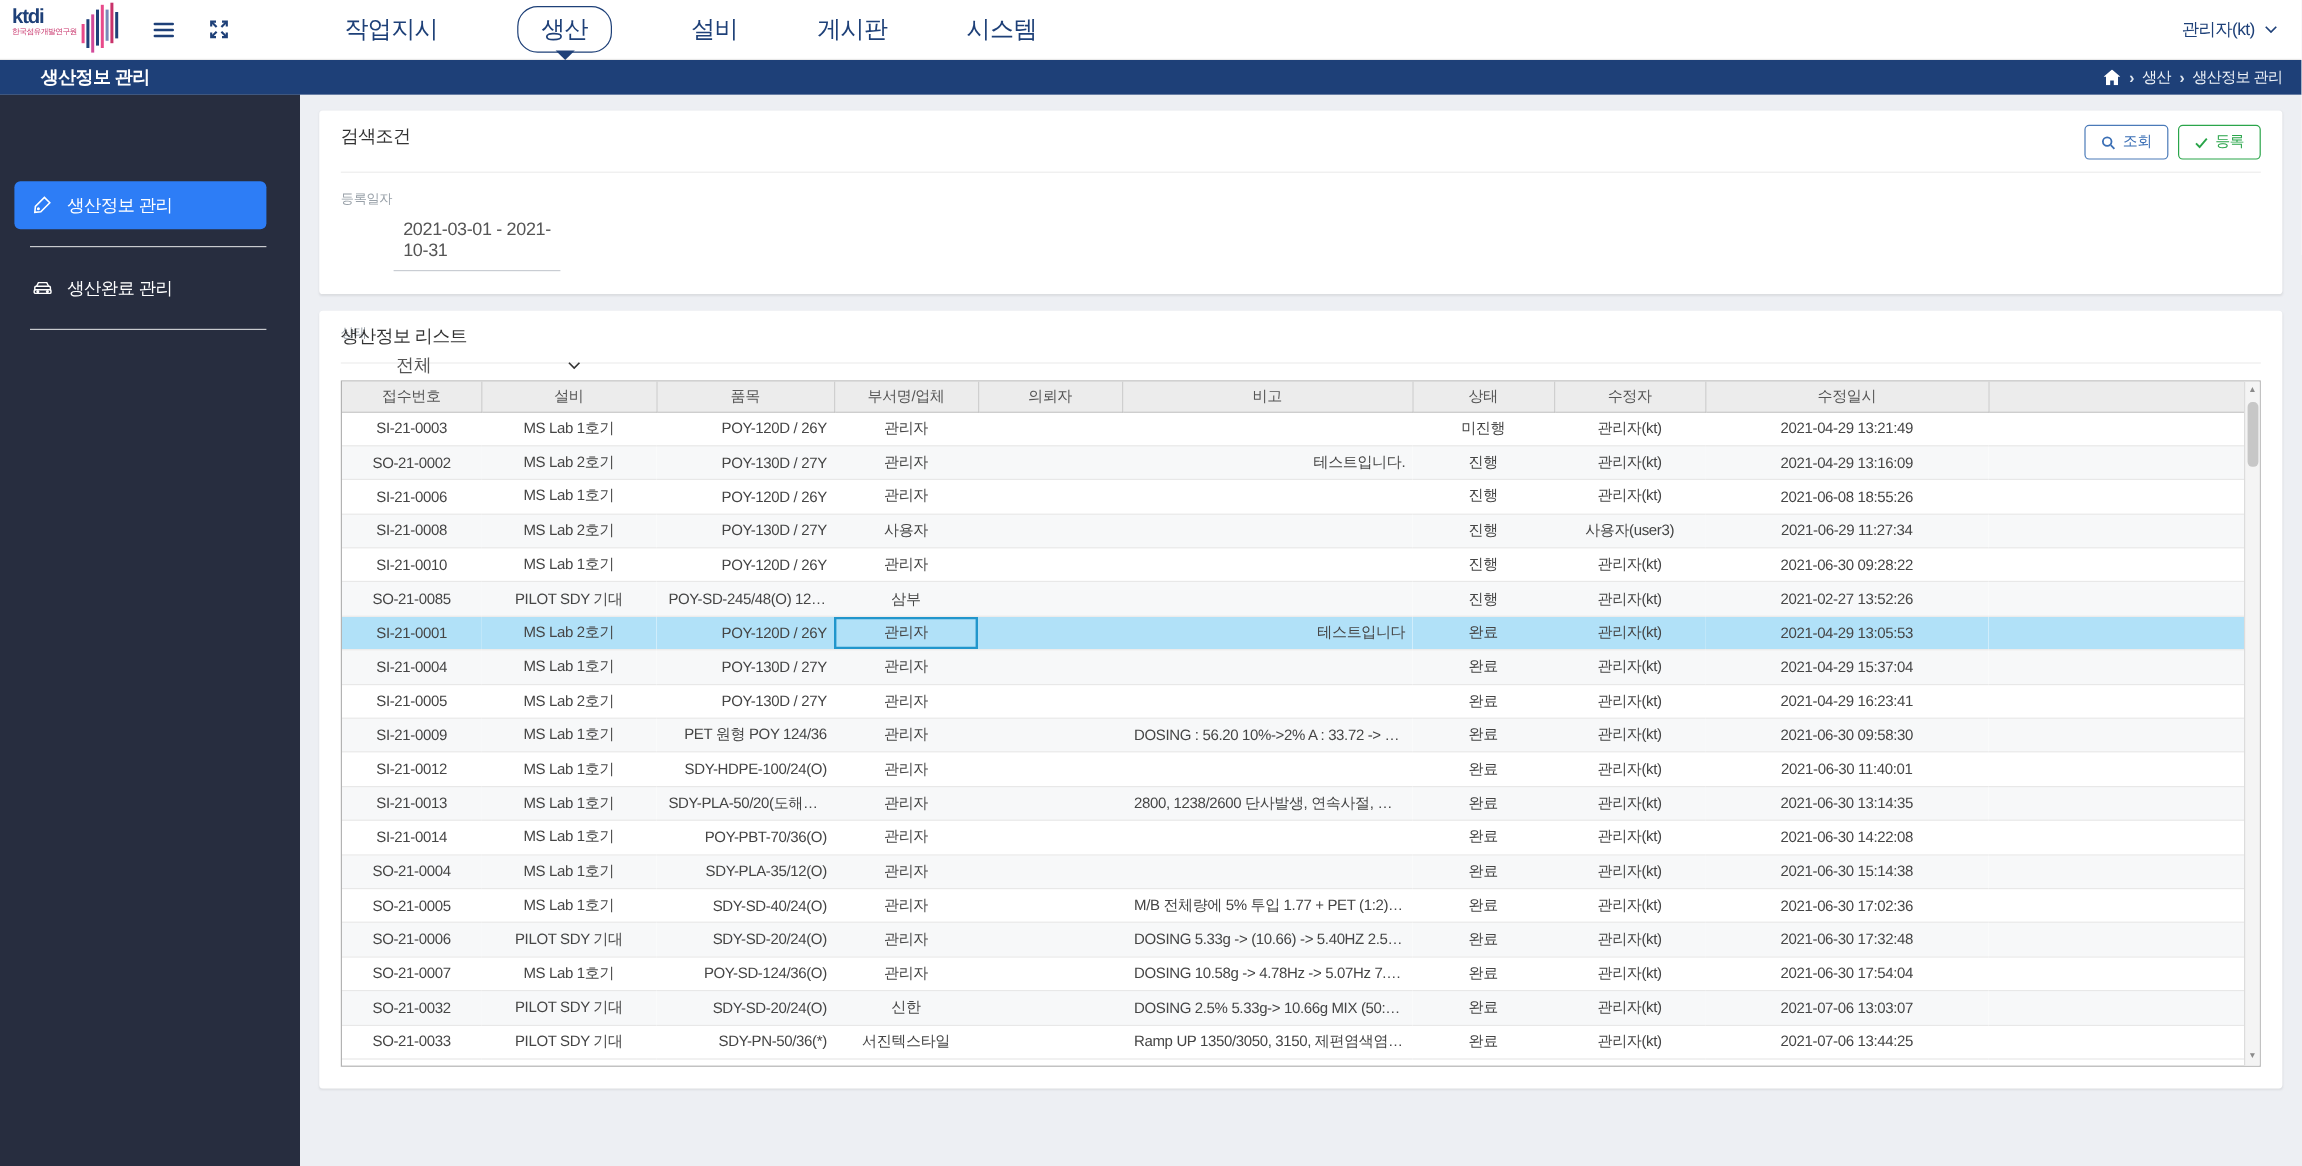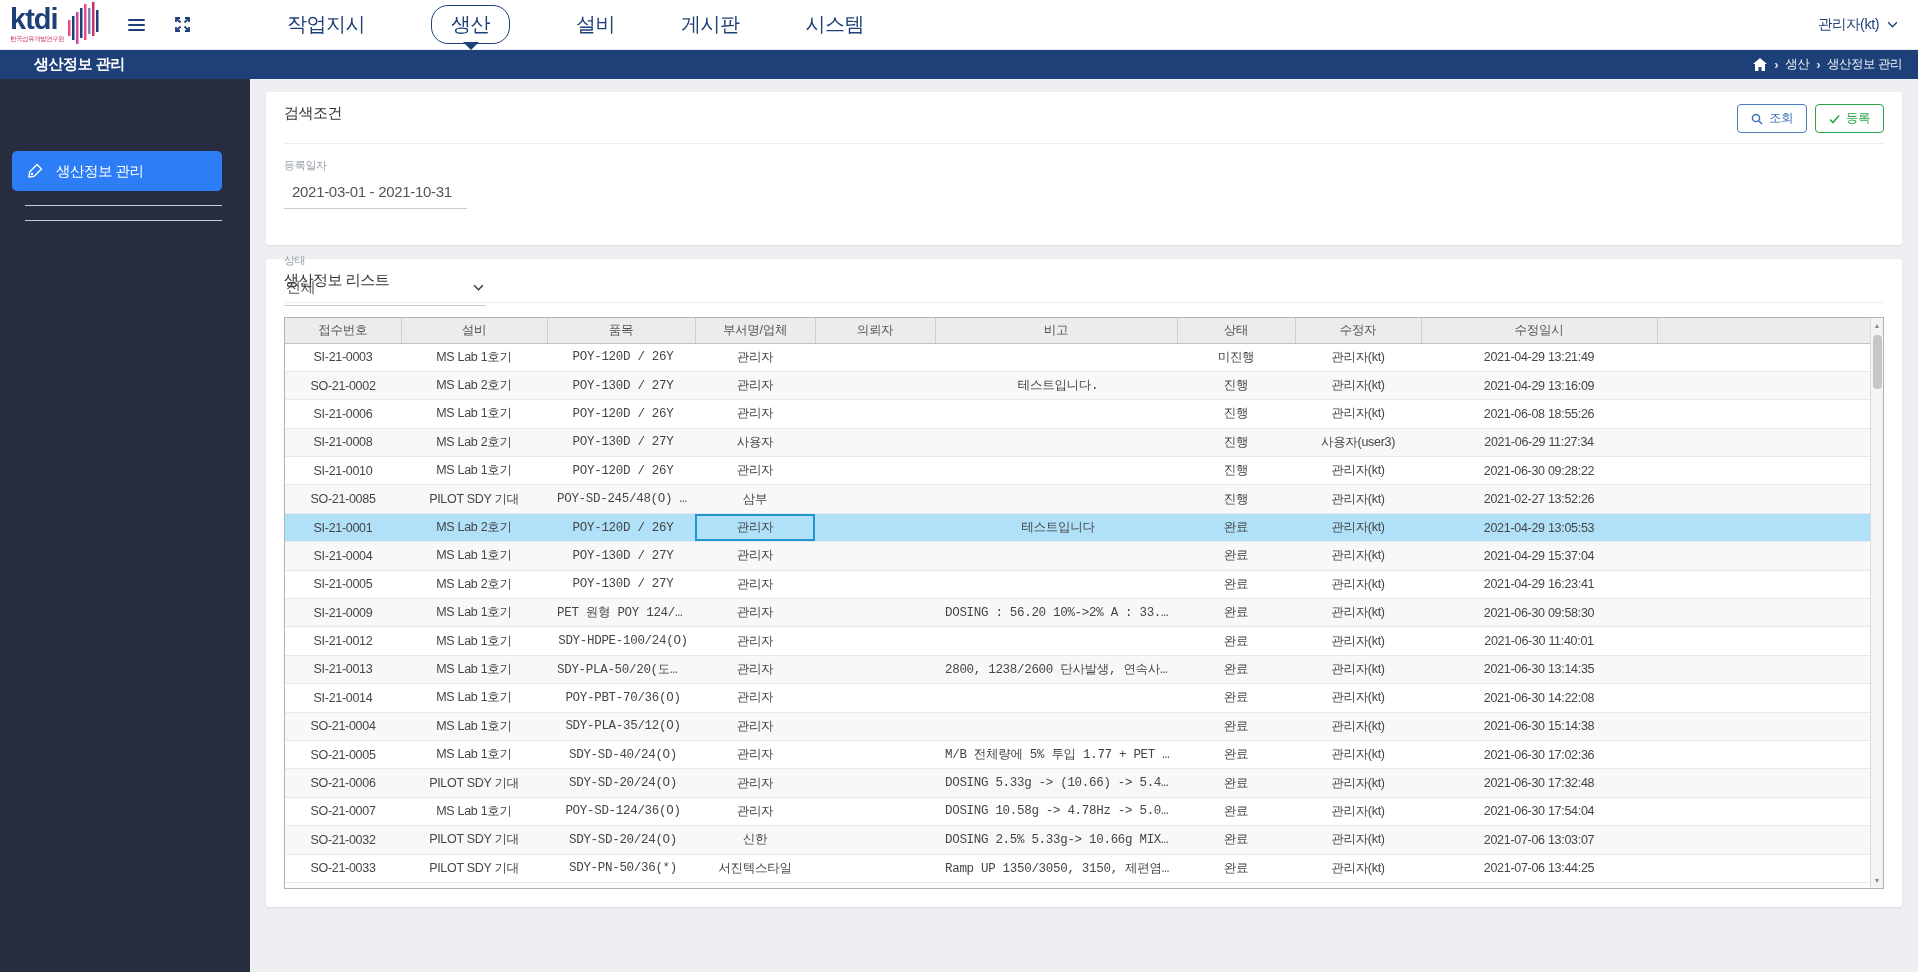--- a/index.html
+++ b/index.html
@@ -3,21 +3,21 @@
 <meta charset="utf-8">
 <style>
   * { margin:0; padding:0; box-sizing:border-box; }
   html,body { width:1918px; height:972px; overflow:hidden; }
   body { font-family:"Liberation Sans","DejaVu Sans",sans-serif; background:#edeff3; color:#444; }
 
   
   .topbar { height:50px; background:#fff; display:flex; align-items:center; border-bottom:1px solid #e9e9e9; position:relative; }
   .logo-wrap { display:flex; align-items:flex-start; padding:4px 0 0 10px; gap:3px; cursor:pointer; }
   .logo-text { display:flex; flex-direction:column; align-items:flex-start; line-height:1; }
-  .logo-main { font-size:29px; font-weight:bold; color:#1e4078; letter-spacing:-1px; }
+  .logo-main { font-size:17px; font-weight:bold; color:#1e4078; letter-spacing:-1px; }
   .logo-sub { font-size:6.5px; color:#c8326a; margin-top:2px; letter-spacing:-0.5px; }
   .logo-bars { margin-top:-3px; }
   .icon-btn { margin-left:22px; width:26px; height:26px; display:flex; flex-direction:column; justify-content:center; align-items:center; gap:3px; cursor:pointer; }
   .icon-btn .bar { width:17px; height:2px; background:#1e4078; border-radius:1px; }
   .expand-btn { margin-left:24px; cursor:pointer; display:flex; align-items:center; }
   .main-nav { display:flex; align-items:center; margin-left:62px; gap:0; height:100%; }
   .nav-item { position:relative; height:100%; display:flex; align-items:center; padding:0 33px; cursor:pointer; }
   .nav-label { font-size:20px; color:#1e4078; font-weight:500; letter-spacing:-0.5px; }
   .nav-item.active .nav-label { padding:5px 19px; border:1.5px solid #1e4078; border-radius:17px; }
   .nav-pointer { position:absolute; bottom:-1px; left:50%; transform:translateX(-50%); width:0; height:0;
@@ -51,42 +51,42 @@
   .btn { display:flex; align-items:center; gap:6px; background:#fff; border-radius:4px; font-size:12.5px;
     padding:5px 13px; cursor:pointer; letter-spacing:-0.5px; }
   .btn-search { border:1px solid #4a7ab8; color:#3b6fb5; }
   .btn-register { border:1px solid #2aa54a; color:#2aa54a; }
 
   
   .search-card { margin-bottom:14px; height:153px; }
   .fields { display:flex; gap:44px; margin-top:14px;flex-direction:column; }
   .field { display:flex; flex-direction:column; }
   .field-label { font-size:11px; color:#98a0a8; letter-spacing:-0.3px; margin-bottom:7px; }
-  .field-control { display:flex; align-items:center; justify-content:space-between; border-bottom:1px solid #c9cdd3; padding:3px 2px 8px 2px; }
+  .field-control { display:flex; align-items:center; justify-content:space-between; border-bottom:1px solid #c9cdd3; padding:3px 2px 8px 2px;margin-left:44px; }
   .field-value { font-size:15px; color:#555; letter-spacing:-0.3px; }
   .f-date { width:183px; }
   .f-date .field-value { padding-left:6px; }
   .f-select { width:202px; }
   .f-keyword { width:208px; }
   .f-keyword .field-control { padding-top:0; padding-bottom:5px; }
   .text-input { border:none; outline:none; font-size:15px; color:#555; width:100%; background:transparent; font-family:inherit; }
   .text-input::placeholder { color:#9aa0a8; }
   .chev { width:11px; height:7px; }
 
   
   .list-card { min-height:640px; }
   .list-head { padding-bottom:12px; border-bottom:1px solid #ededed; }
   .grid-frame { margin-top:14px; border:1px solid #b3b3b3; position:relative; height:572px; background:#fff; }
   table.grid { border-collapse:collapse; table-layout:fixed; width:calc(100% - 13px); }
   .grid thead th { background:#ececec; height:25px; font-size:12.5px; font-weight:normal; color:#555;
     border-bottom:1px solid #c3c3c3; border-right:1px solid #cfcfcf; letter-spacing:-0.3px; }
   .grid thead th:last-child { border-right:none; }
   .grid td { height:28.4px; font-size:12.5px; color:#454545; border-bottom:1px solid #e8e8e8;
     white-space:nowrap; overflow:hidden; text-overflow:ellipsis; text-align:center; letter-spacing:-0.3px; padding:0 6px; }
-  .grid td.al { text-align:center; padding-left:10px;font-family:Liberation Mono, monospace; }
+  .grid td.al { text-align:right; padding-left:10px; }
   .grid tr.even td { background:#f7f8f9; }
   .grid tr.selected td { background:#b1e1f8; }
   .grid td.focused { box-shadow:inset 0 0 0 2px #2196cc; }
   
   .v-scroll { position:absolute; top:0; right:0; bottom:0; width:13px; background:#f4f4f4; border-left:1px solid #dcdcdc;
     display:flex; flex-direction:column; align-items:center; }
   .sb-arrow { height:15px; display:flex; align-items:center; justify-content:center; font-size:7px; color:#8a8a8a; width:100%; cursor:pointer; }
   .sb-thumb { width:9px; height:54px; background:#c7c7c7; border-radius:4px; margin-top:2px; cursor:pointer; }
   .sb-space { flex:1; }
 </style>
@@ -178,20 +178,32 @@
       <span class="icon">
         <svg width="16" height="16" viewBox="0 0 16 16" fill="none" stroke="#fff" stroke-width="1.3">
           <path d="M10 1.5 L14.5 6 L7 13.5 L2 14 L2.5 9 Z"></path>
             <path d="M4.5 11.5 L5.5 10.5"></path>
             <circle cx="5" cy="11" r="0.6" fill="#fff"></circle>
         </svg>
       </span>
       <span>생산정보 관리</span>
     </div>
     <div class="side-divider"></div>
+    <div class="side-item">
+      <span class="icon">
+        <svg width="17" height="14" viewBox="0 0 17 14" fill="none" stroke="#fff" stroke-width="1.2">
+          <path d="M2 9 L2 6.5 Q2 5.5 3 5.5 L14 5.5 Q15 5.5 15 6.5 L15 9"></path>
+          <path d="M3.5 5.5 L5 2.5 L12 2.5 L13.5 5.5"></path>
+          <rect x="1.5" y="8.5" width="14" height="3" rx="1"></rect>
+          <circle cx="4.5" cy="10" r="0.7" fill="#fff"></circle>
+            <circle cx="12.5" cy="10" r="0.7" fill="#fff"></circle>
+        </svg>
+      </span>
+      <span>생산완료 관리</span>
+    </div>
     <div class="side-divider"></div>
   </aside>
 
   <main class="main">
 
     <section class="card search-card">
       <div class="card-head">
         <span class="card-title">검색조건</span>
         <div class="head-buttons">
           <button class="btn btn-search">

